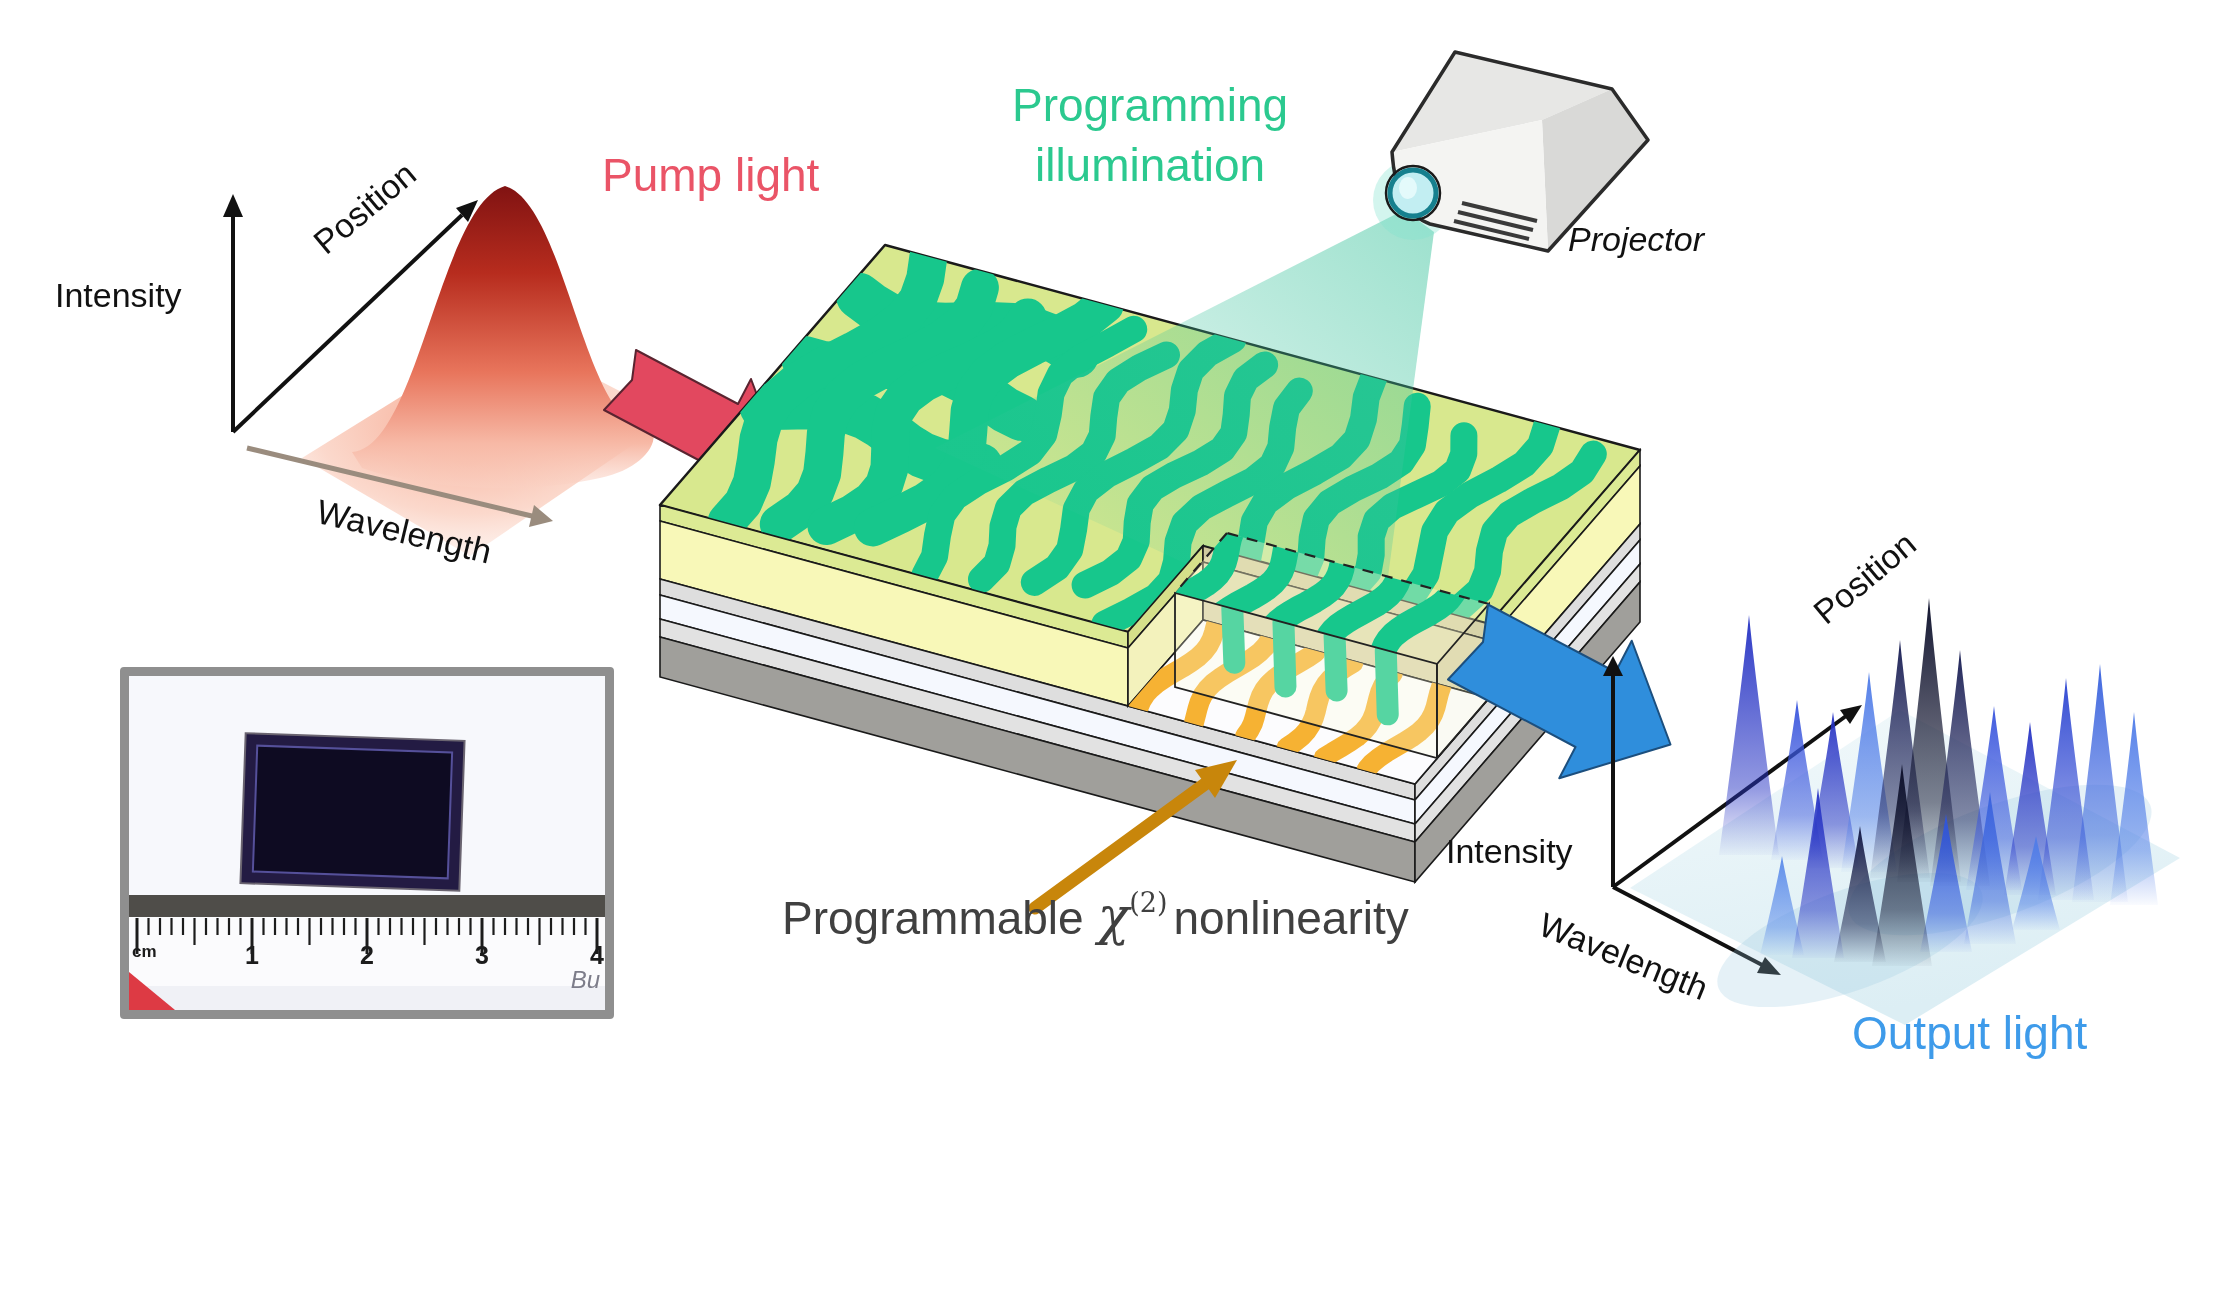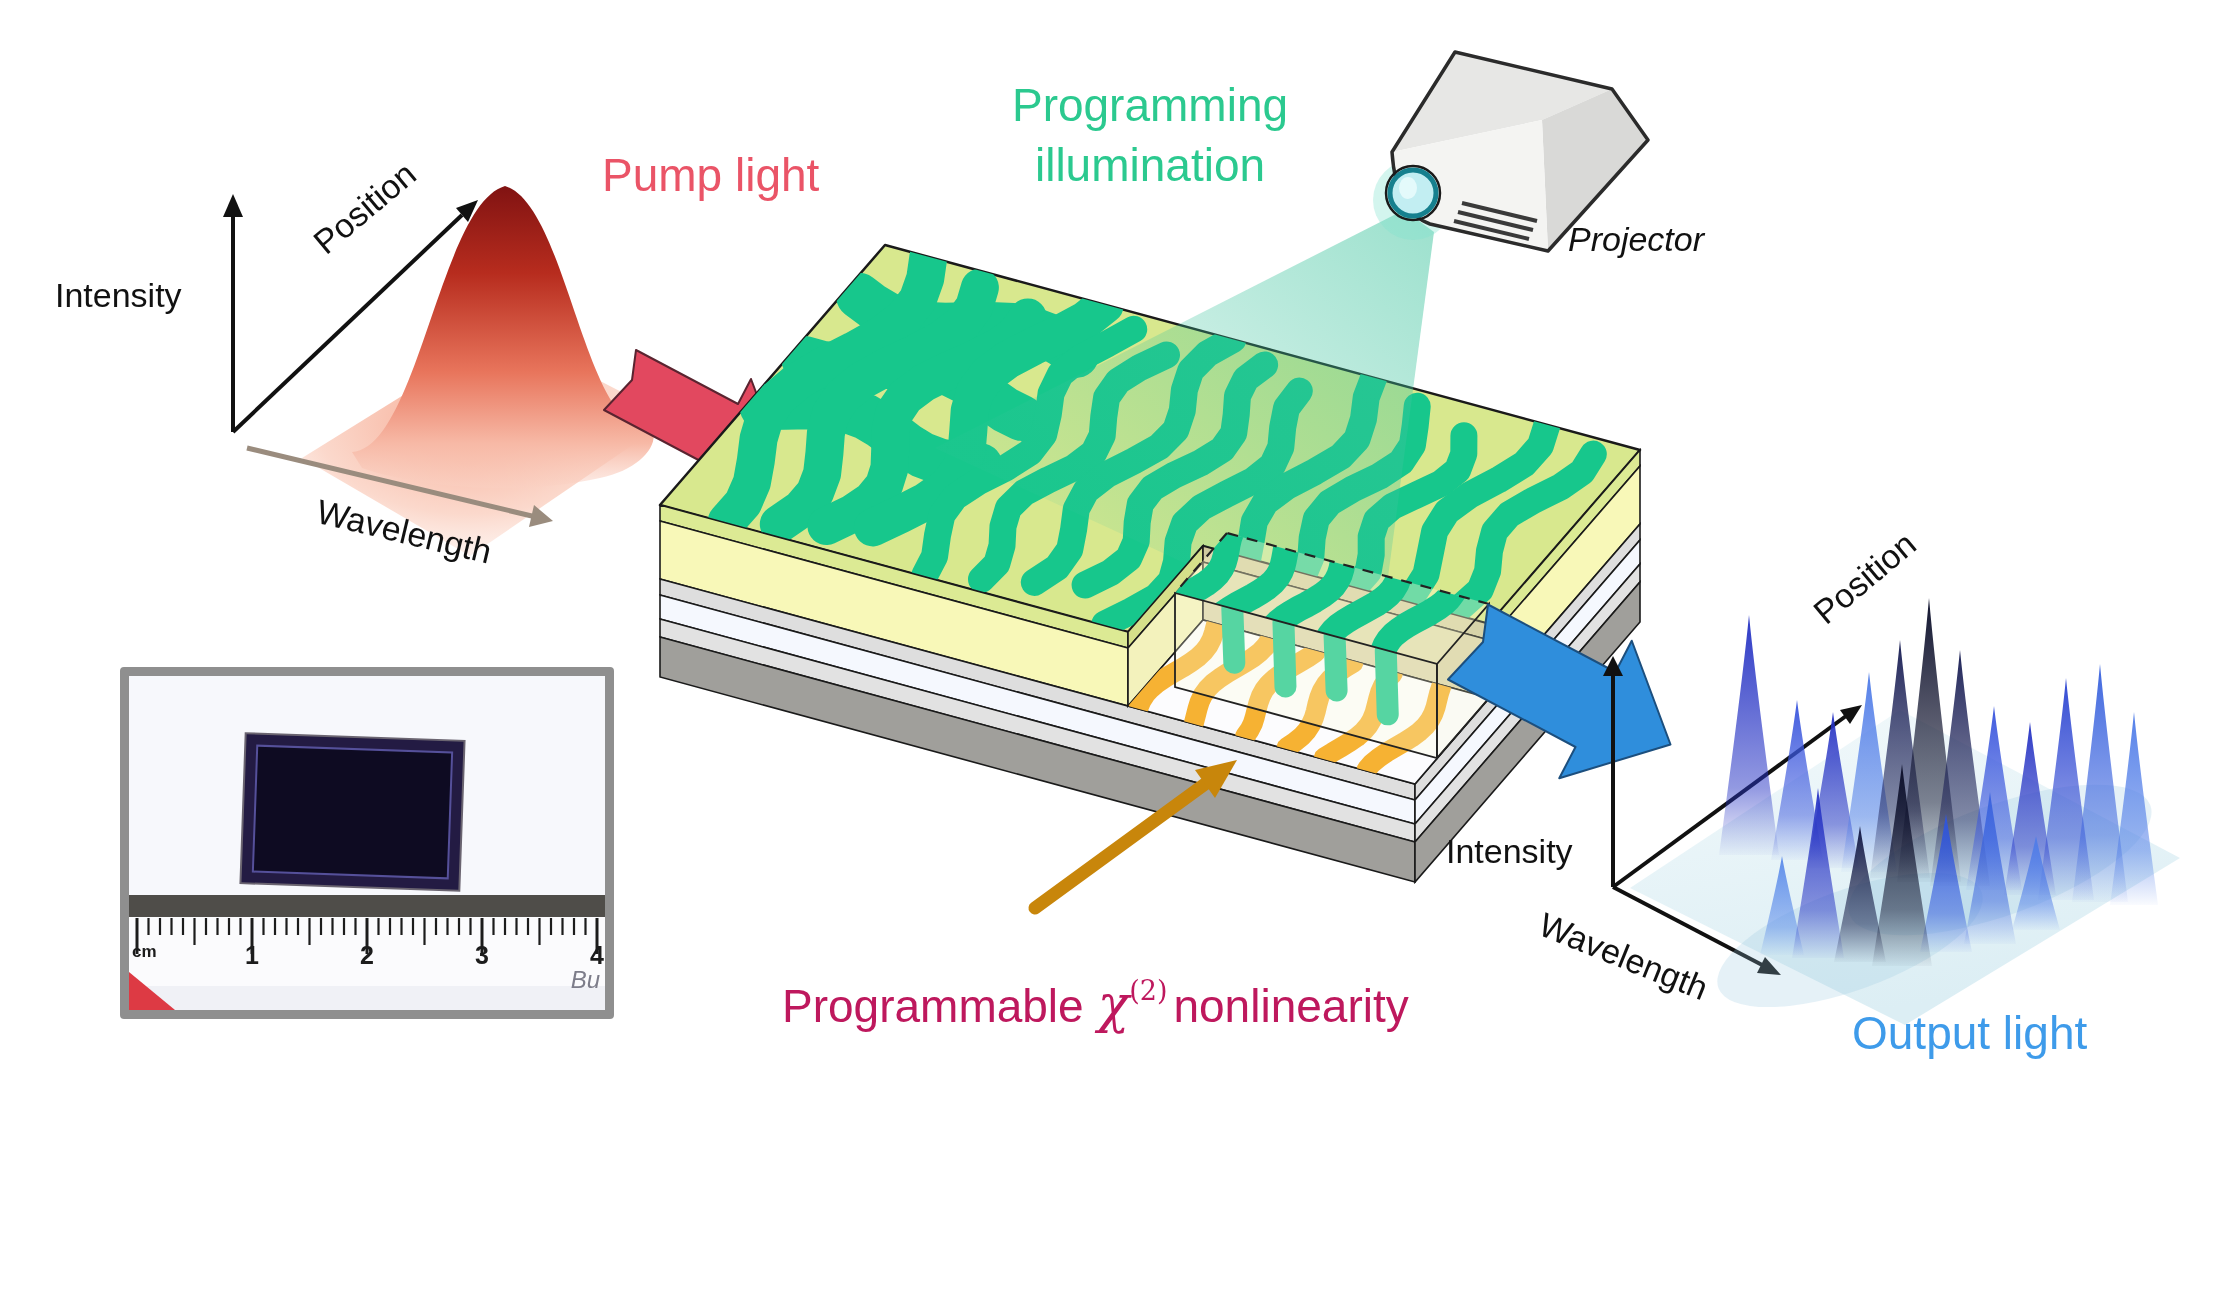--- a/index.html
+++ b/index.html
@@ -267,21 +267,21 @@
 
 <div class="lbl big" style="left:950px;top:76px;width:400px;text-align:center;color:#2BC98F;line-height:1.3;">
   <span>Programming</span><br>
   <span>illumination</span>
 </div>
 
 <div class="lbl big" style="left:602px;top:148px;color:#EA5467;">Pump light</div>
 
 <div class="lbl" style="left:1568px;top:220px;font-style:italic;">Projector</div>
 
-<div class="lbl big" style="left:782px;top:974px;color:#be185d;text-align:center;">
+<div class="lbl big" style="left:782px;top:886px;color:#404040;text-align:center;">
   <span>Programmable</span><span class="chi" style="margin-left:14px;">χ</span><span class="chi-sup">(2)</span><span style="margin-left:6px;">nonlinearity</span>
 </div>
 
 <div class="lbl" style="left:1446px;top:832px;">Intensity</div>
 <div class="lbl rot" style="left:1806px;top:602px;transform:rotate(-40deg);">Position</div>
 <div class="lbl rot" style="left:1548px;top:905px;transform:rotate(22deg);">Wavelength</div>
 
 <div class="lbl big" style="left:1852px;top:1006px;color:#3E9BEA;">Output light</div>
 
 <div class="photo">

